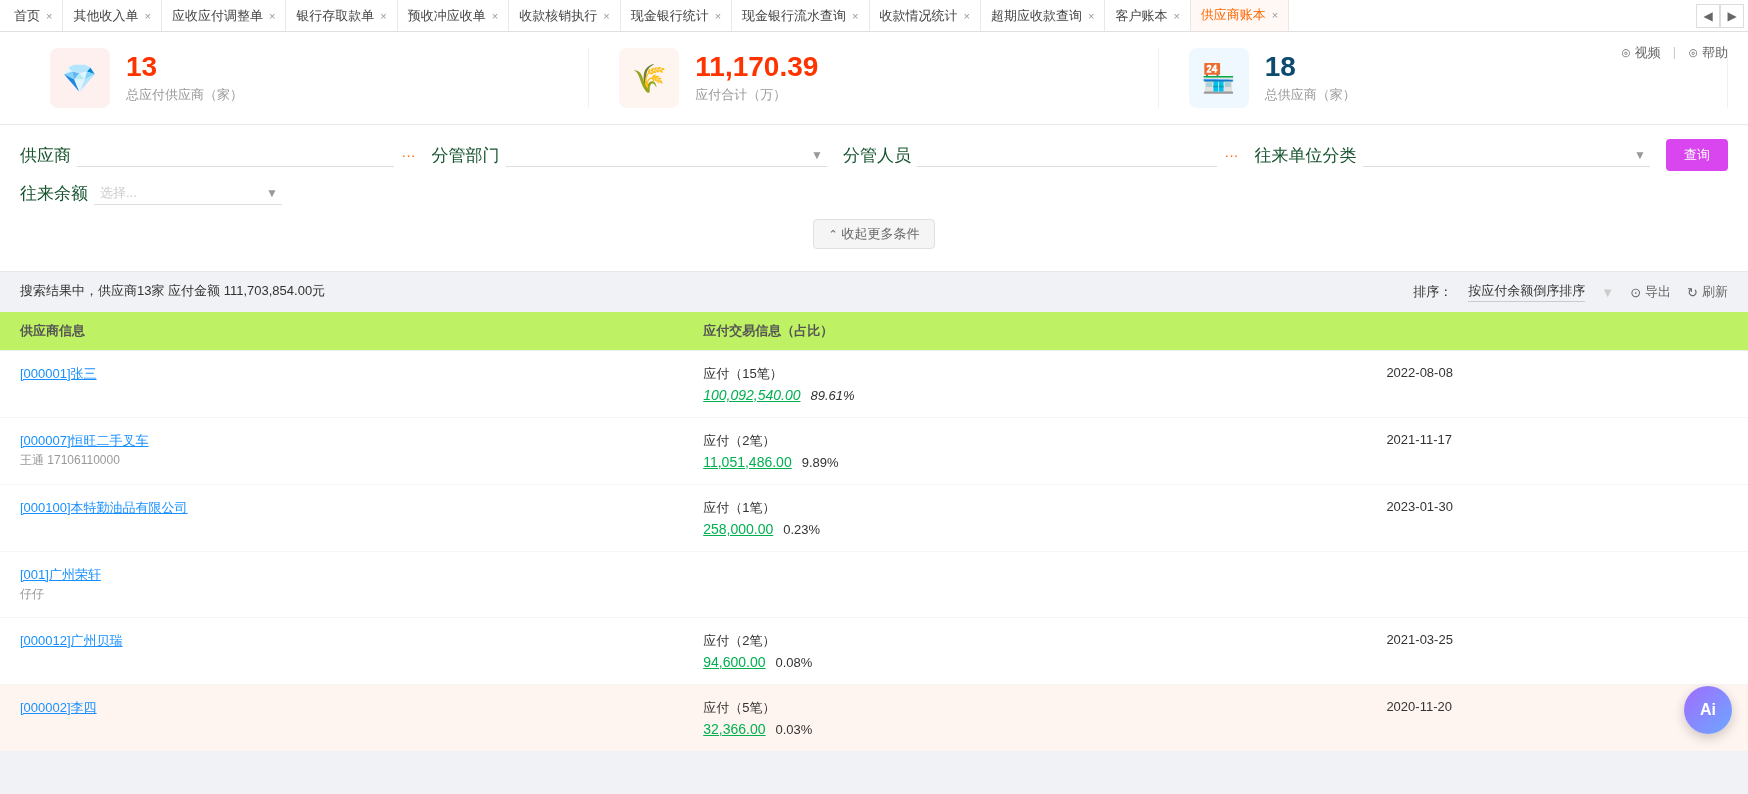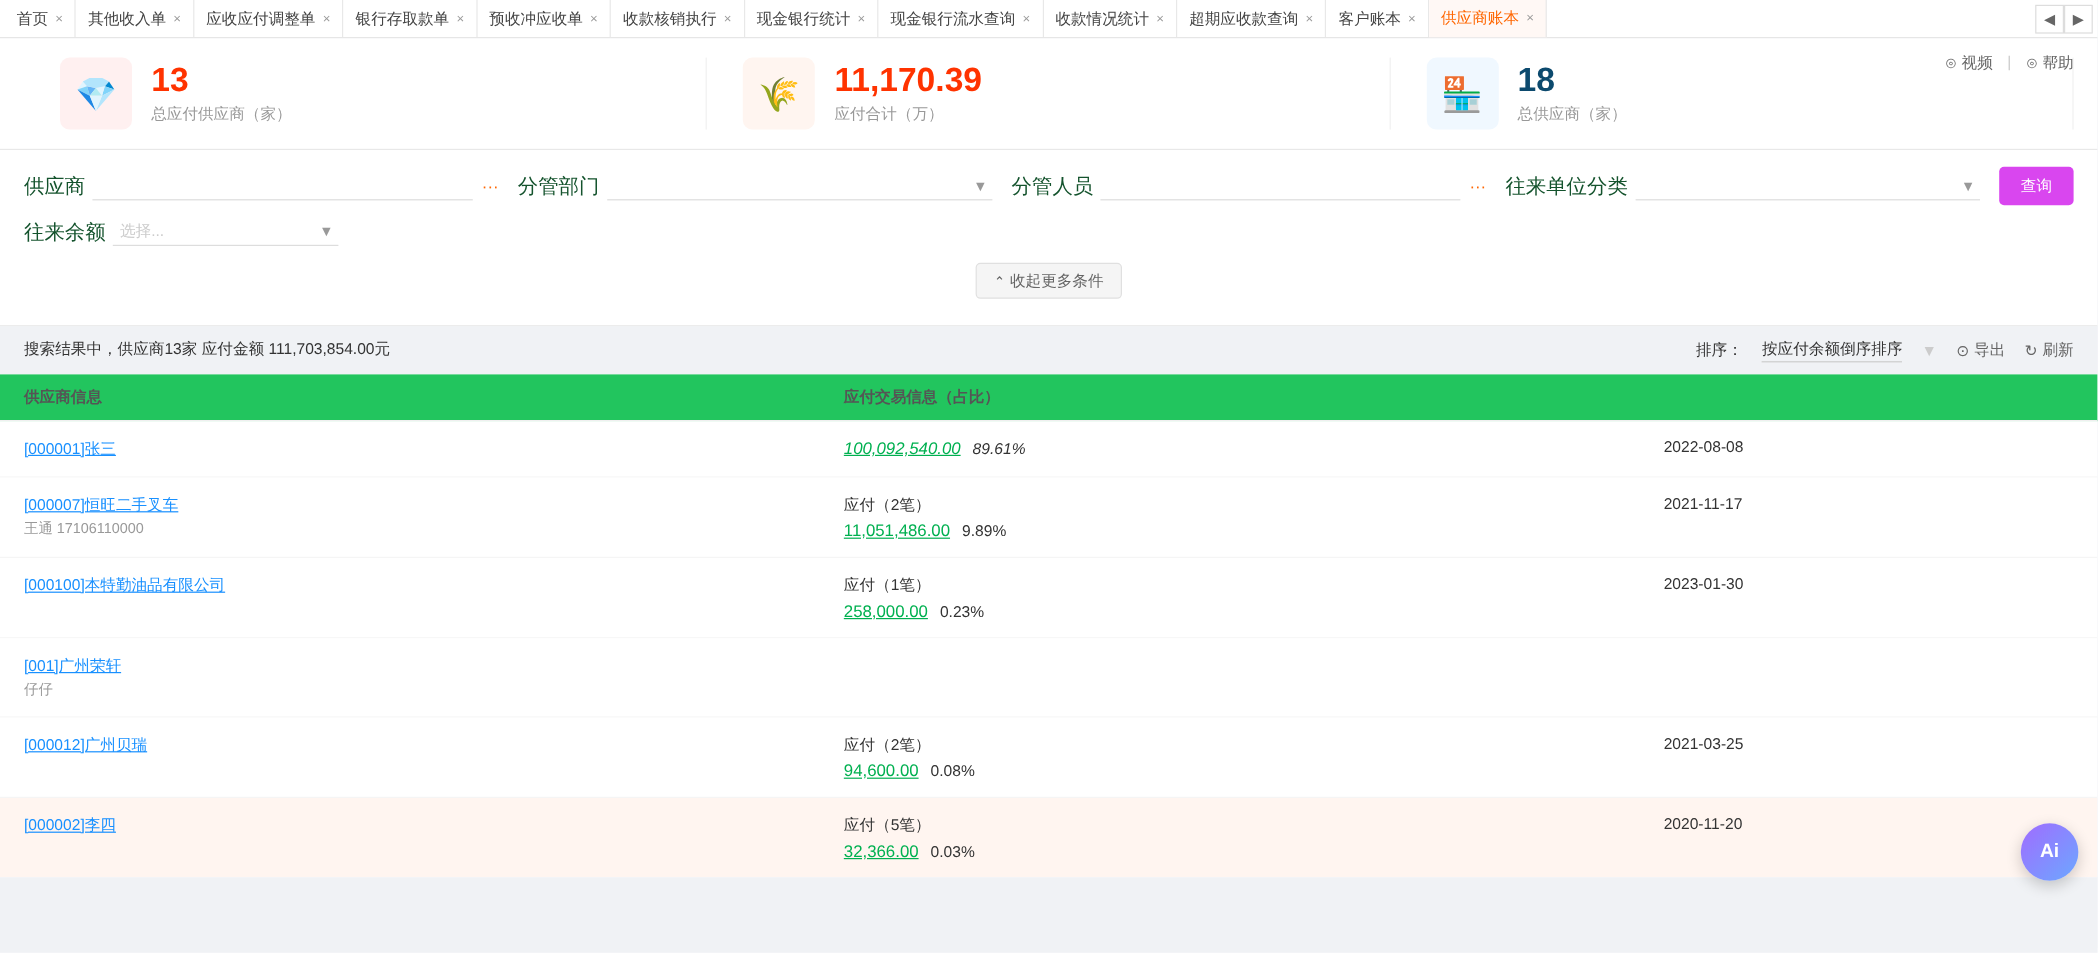--- a/index.html
+++ b/index.html
@@ -223,21 +223,21 @@
     
     .table-area {
       background: #fff;
       margin: 0 0 0 0;
       border-radius: 0;
     }
     .table-header {
       display: grid;
       grid-template-columns: 2fr 2fr 1fr;
       padding: 10px 20px;
-      background: #22c55e;
+      background: #bef264;
       border-bottom: 1px solid #efefef;
       font-weight: bold;
       font-size: 13px;
       color: #555;
     }
     .table-row {
       display: grid;
       grid-template-columns: 2fr 2fr 1fr;
       padding: 14px 20px;
       border-bottom: 1px solid #f5f5f5;
@@ -432,20 +432,21 @@
   <div class="table-area">
     <div class="table-header">
       <span>供应商信息</span>
       <span>应付交易信息（占比）</span>
     </div>
     <div class="table-container" id="table-body">
 
     <div class="table-row">
           <div><span class="supplier-name-link">[000001]张三</span></div>
           <div>
+      <div class="tx-label">应付（15笔）</div>
       <div style="display:flex;align-items:center;font-style:italic;">
         <span class="tx-amount">100,092,540.00</span>
         <span class="tx-pct">89.61%</span>
       </div>
     </div>
           <div><span class="date-text">2022-08-08</span></div>
         </div>
         <div class="table-row">
           <div><span class="supplier-name-link">[000007]恒旺二手叉车</span><div class="supplier-sub">王通  17106110000</div></div>
           <div>

